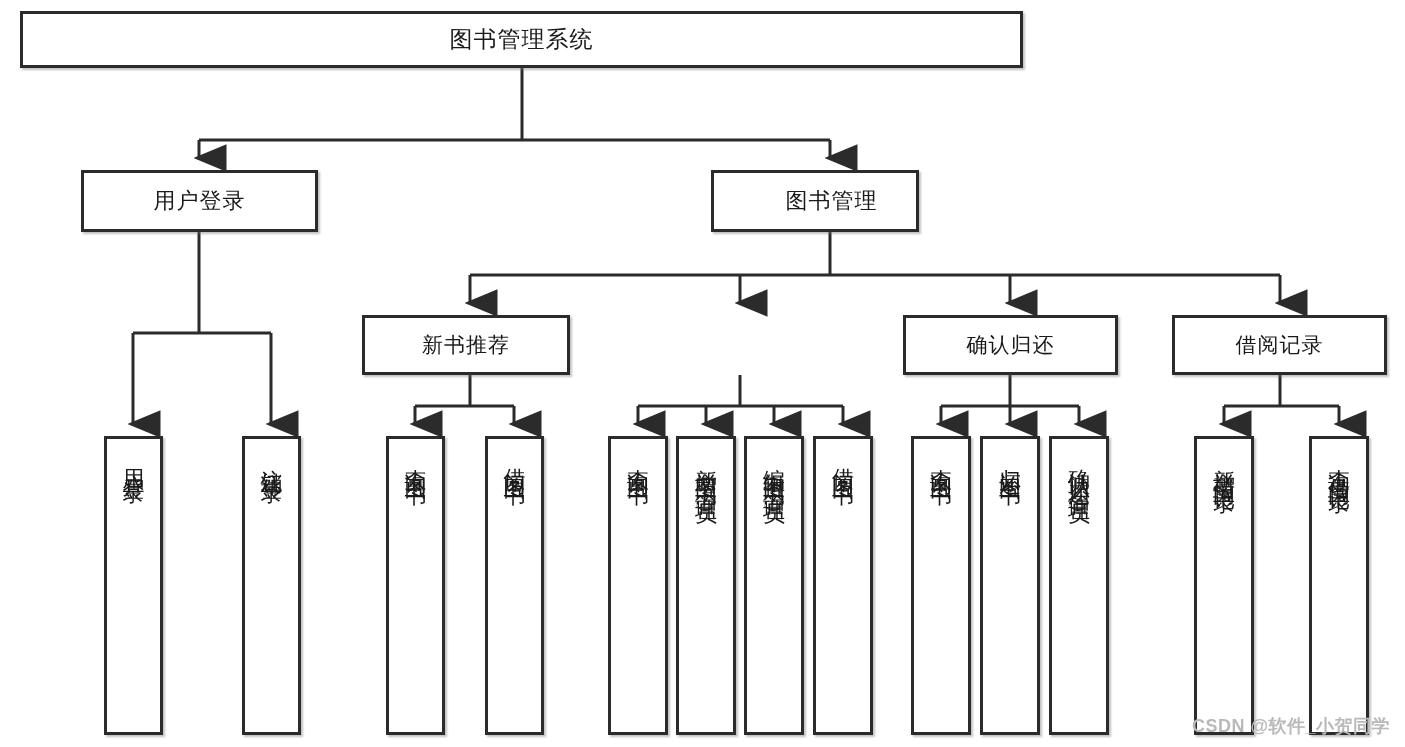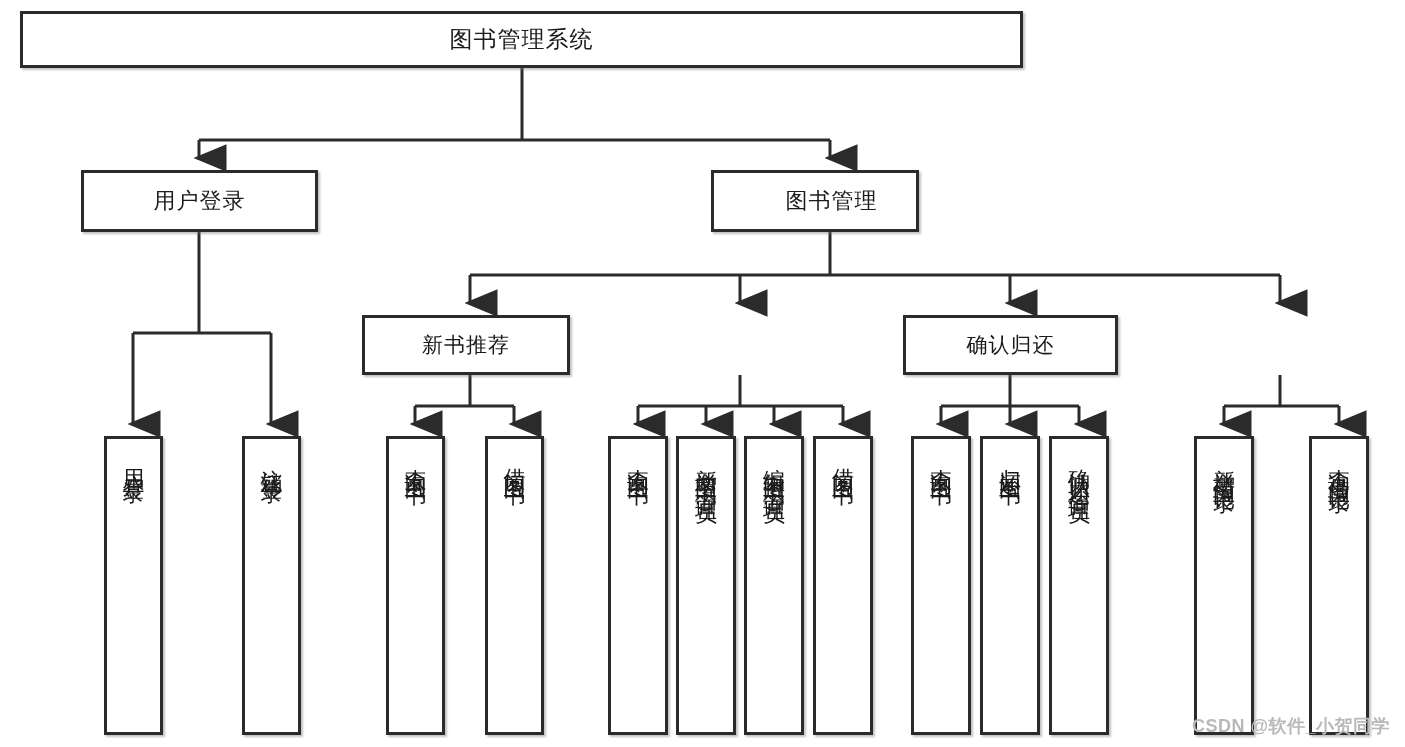--- a/index.html
+++ b/index.html
@@ -132,20 +132,23 @@
   <div class="node lvl2" style="left:711px; top:170px; width:208px; height:62px;padding-left:33px;">
     <span class="lbl">图书管理</span>
   </div>
 
   <div class="node lvl3" style="left:362px; top:315px; width:208px; height:60px;">
     <span class="lbl">新书推荐</span>
   </div>
   <div class="node lvl3" style="left:903px; top:315px; width:215px; height:60px;">
     <span class="lbl">确认归还</span>
   </div>
+  <div class="node lvl3" style="left:1172px; top:315px; width:215px; height:60px;">
+    <span class="lbl">借阅记录</span>
+  </div>
 
   <div class="node leaf" style="left:104px; top:436px; width:59px; height:299px;">
     <span class="lbl">用户登录</span>
   </div>
   <div class="node leaf" style="left:242px; top:436px; width:59px; height:299px;">
     <span class="lbl">注销登录</span>
   </div>
 
   <div class="node leaf" style="left:386px; top:436px; width:59px; height:299px;">
     <span class="lbl">查询图书</span>

